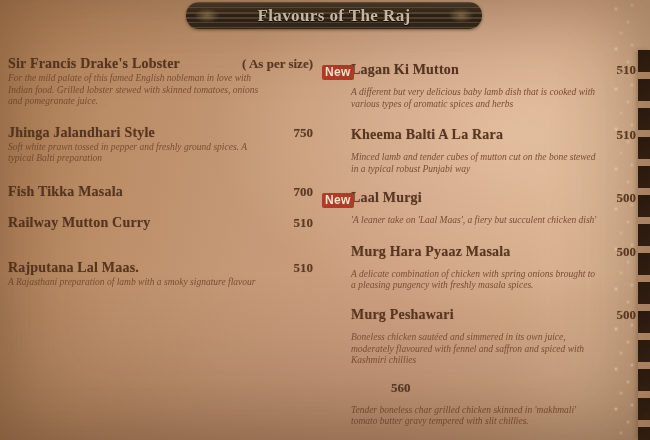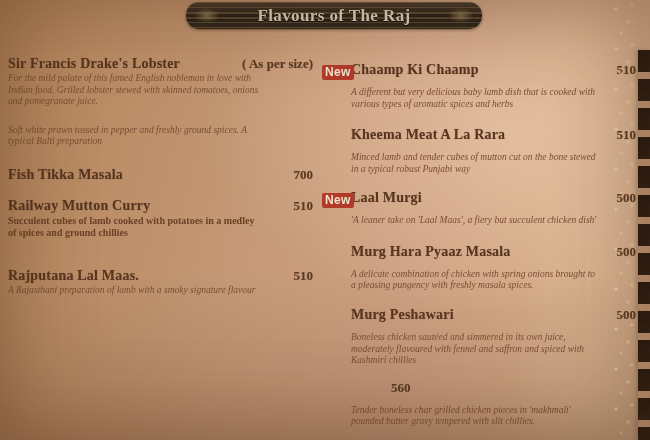--- a/index.html
+++ b/index.html
@@ -84,62 +84,65 @@
 
     <div class="item" id="li-0">
       <div class="title-row">
         <span class="item-name">Sir Francis Drake's Lobster</span>
         <span class="item-price">( As per size)</span>
       </div>
       <div class="item-desc">For the mild palate of this famed English nobleman in love with Indian food. Grilled lobster stewed with skinned tomatoes, onions and pomegranate juice.</div>
     </div>
 
     <div class="item" id="li-1">
+      <div class="title-row">
+        <span class="item-name">Jhinga Jalandhari Style</span>
+        <span class="item-price">750</span>
+      </div>
       <div class="item-desc">Soft white prawn tossed in pepper and freshly ground spices. A typical Balti preparation</div>
     </div>
 
     <div class="item" id="li-2">
       <div class="title-row">
         <span class="item-name">Fish Tikka Masala</span>
         <span class="item-price">700</span>
       </div>
     </div>
 
     <div class="item" id="li-3">
       <div class="title-row">
         <span class="item-name">Railway Mutton Curry</span>
         <span class="item-price">510</span>
       </div>
-      <div class="item-desc bold-desc">Succulent cubes of lamb cooked with potatoes in a medley of spices and ground chillies</div>
     </div>
 
     <div class="item" id="li-4">
       <div class="title-row">
         <span class="item-name">Rajputana Lal Maas.</span>
         <span class="item-price">510</span>
       </div>
       <div class="item-desc">A Rajasthani preparation of lamb with a smoky signature flavour</div>
     </div>
 
   </div>
 
   <div id="right-col" class="col">
 
     <div class="item" id="ri-0">
       <span class="new-badge">New</span>
       <div class="title-row">
-        <span class="item-name">Chaamp Ki Chaamp</span>
+        <span class="item-name">Lagan Ki Mutton</span>
         <span class="item-price">510</span>
       </div>
       <div class="item-desc">A different but very delicious baby lamb dish that is cooked with various types of aromatic spices and herbs</div>
     </div>
 
     <div class="item" id="ri-1">
       <div class="title-row">
-        <span class="item-name">Kheema Meat A La Rara</span>
+        <span class="item-name">Kheema Balti A La Rara</span>
         <span class="item-price">510</span>
       </div>
       <div class="item-desc">Minced lamb and tender cubes of mutton cut on the bone stewed in a typical robust Punjabi way</div>
     </div>
 
     <div class="item" id="ri-2">
       <span class="new-badge">New</span>
       <div class="title-row">
         <span class="item-name">Laal Murgi</span>
         <span class="item-price">500</span>
@@ -160,21 +163,21 @@
         <span class="item-name">Murg Peshawari</span>
         <span class="item-price">500</span>
       </div>
       <div class="item-desc">Boneless chicken sautéed and simmered in its own juice, moderately flavoured with fennel and saffron and spiced with Kashmiri chillies</div>
     </div>
 
     <div class="item" id="ri-5">
       <div class="title-row">
         <span class="item-price">560</span>
       </div>
-      <div class="item-desc">Tender boneless char grilled chicken pieces in 'makhmali' pounded butter gravy tempered with slit chillies.</div>
+      <div class="item-desc">Tender boneless char grilled chicken skinned in 'makhmali' tomato butter gravy tempered with slit chillies.</div>
     </div>
 
     <div class="item" id="ri-6">
       <div class="title-row">
         <span class="item-name">Murg Francis</span>
         <span class="item-price"></span>
       </div>
     </div>
 
   </div>

